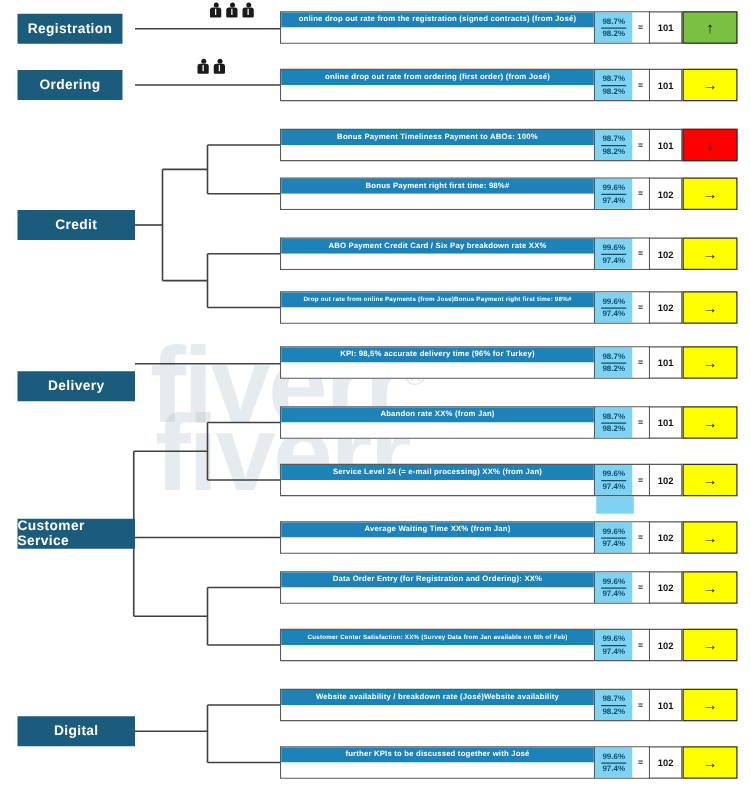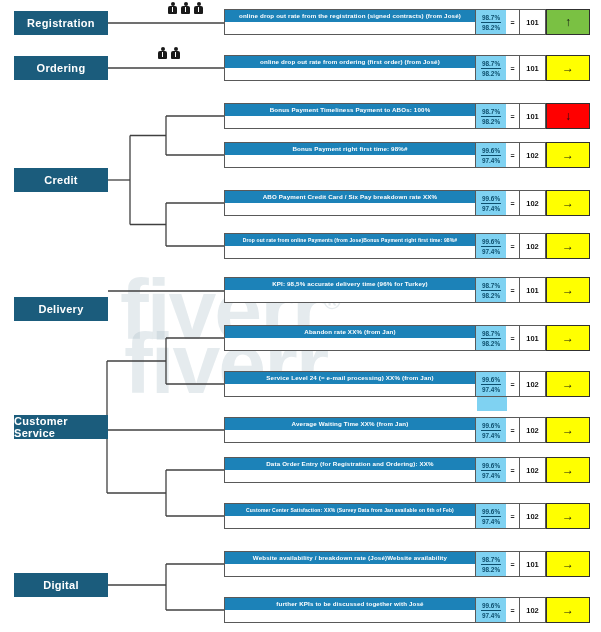--- a/index.html
+++ b/index.html
@@ -89,41 +89,41 @@
     <line x1="166" y1="470" x2="224" y2="470" stroke="#404040" stroke-width="1.3"></line>
     <line x1="166" y1="516" x2="224" y2="516" stroke="#404040" stroke-width="1.3"></line>
     <line x1="107" y1="430" x2="224" y2="430" stroke="#404040" stroke-width="1.3"></line>
     <line x1="108" y1="585" x2="166" y2="585" stroke="#404040" stroke-width="1.3"></line>
     <line x1="166" y1="564" x2="166" y2="610" stroke="#404040" stroke-width="1.3"></line>
     <line x1="166" y1="564" x2="224" y2="564" stroke="#404040" stroke-width="1.3"></line>
     <line x1="166" y1="610" x2="224" y2="610" stroke="#404040" stroke-width="1.3"></line>
   </svg>
 
 <div id="groups-layer">
-    <div class="grp" style="left: 14px; top: 11px; width: 94px; height: 24px;">
+    <div class="grp" style="left: 14px; top: 11px; width: 84px; height: 24px;">
       <span>Registration</span>
     </div>
     <div class="people" style="left: 168px; top: 2px;">
       <span class="person">
         <span class="head"></span>
         <span class="body"></span>
         <span class="slit"></span>
       </span>
       <span class="person">
         <span class="head"></span>
         <span class="body"></span>
         <span class="slit"></span>
       </span>
       <span class="person">
         <span class="head"></span>
         <span class="body"></span>
         <span class="slit"></span>
       </span>
     </div>
-    <div class="grp" style="left: 14px; top: 56px; width: 94px; height: 24px;">
+    <div class="grp" style="left: 14px; top: 56px; width: 84px; height: 24px;">
       <span>Ordering</span>
     </div>
     <div class="people" style="left: 158px; top: 47px;">
       <span class="person">
         <span class="head"></span>
         <span class="body"></span>
         <span class="slit"></span>
       </span>
       <span class="person">
         <span class="head"></span>

